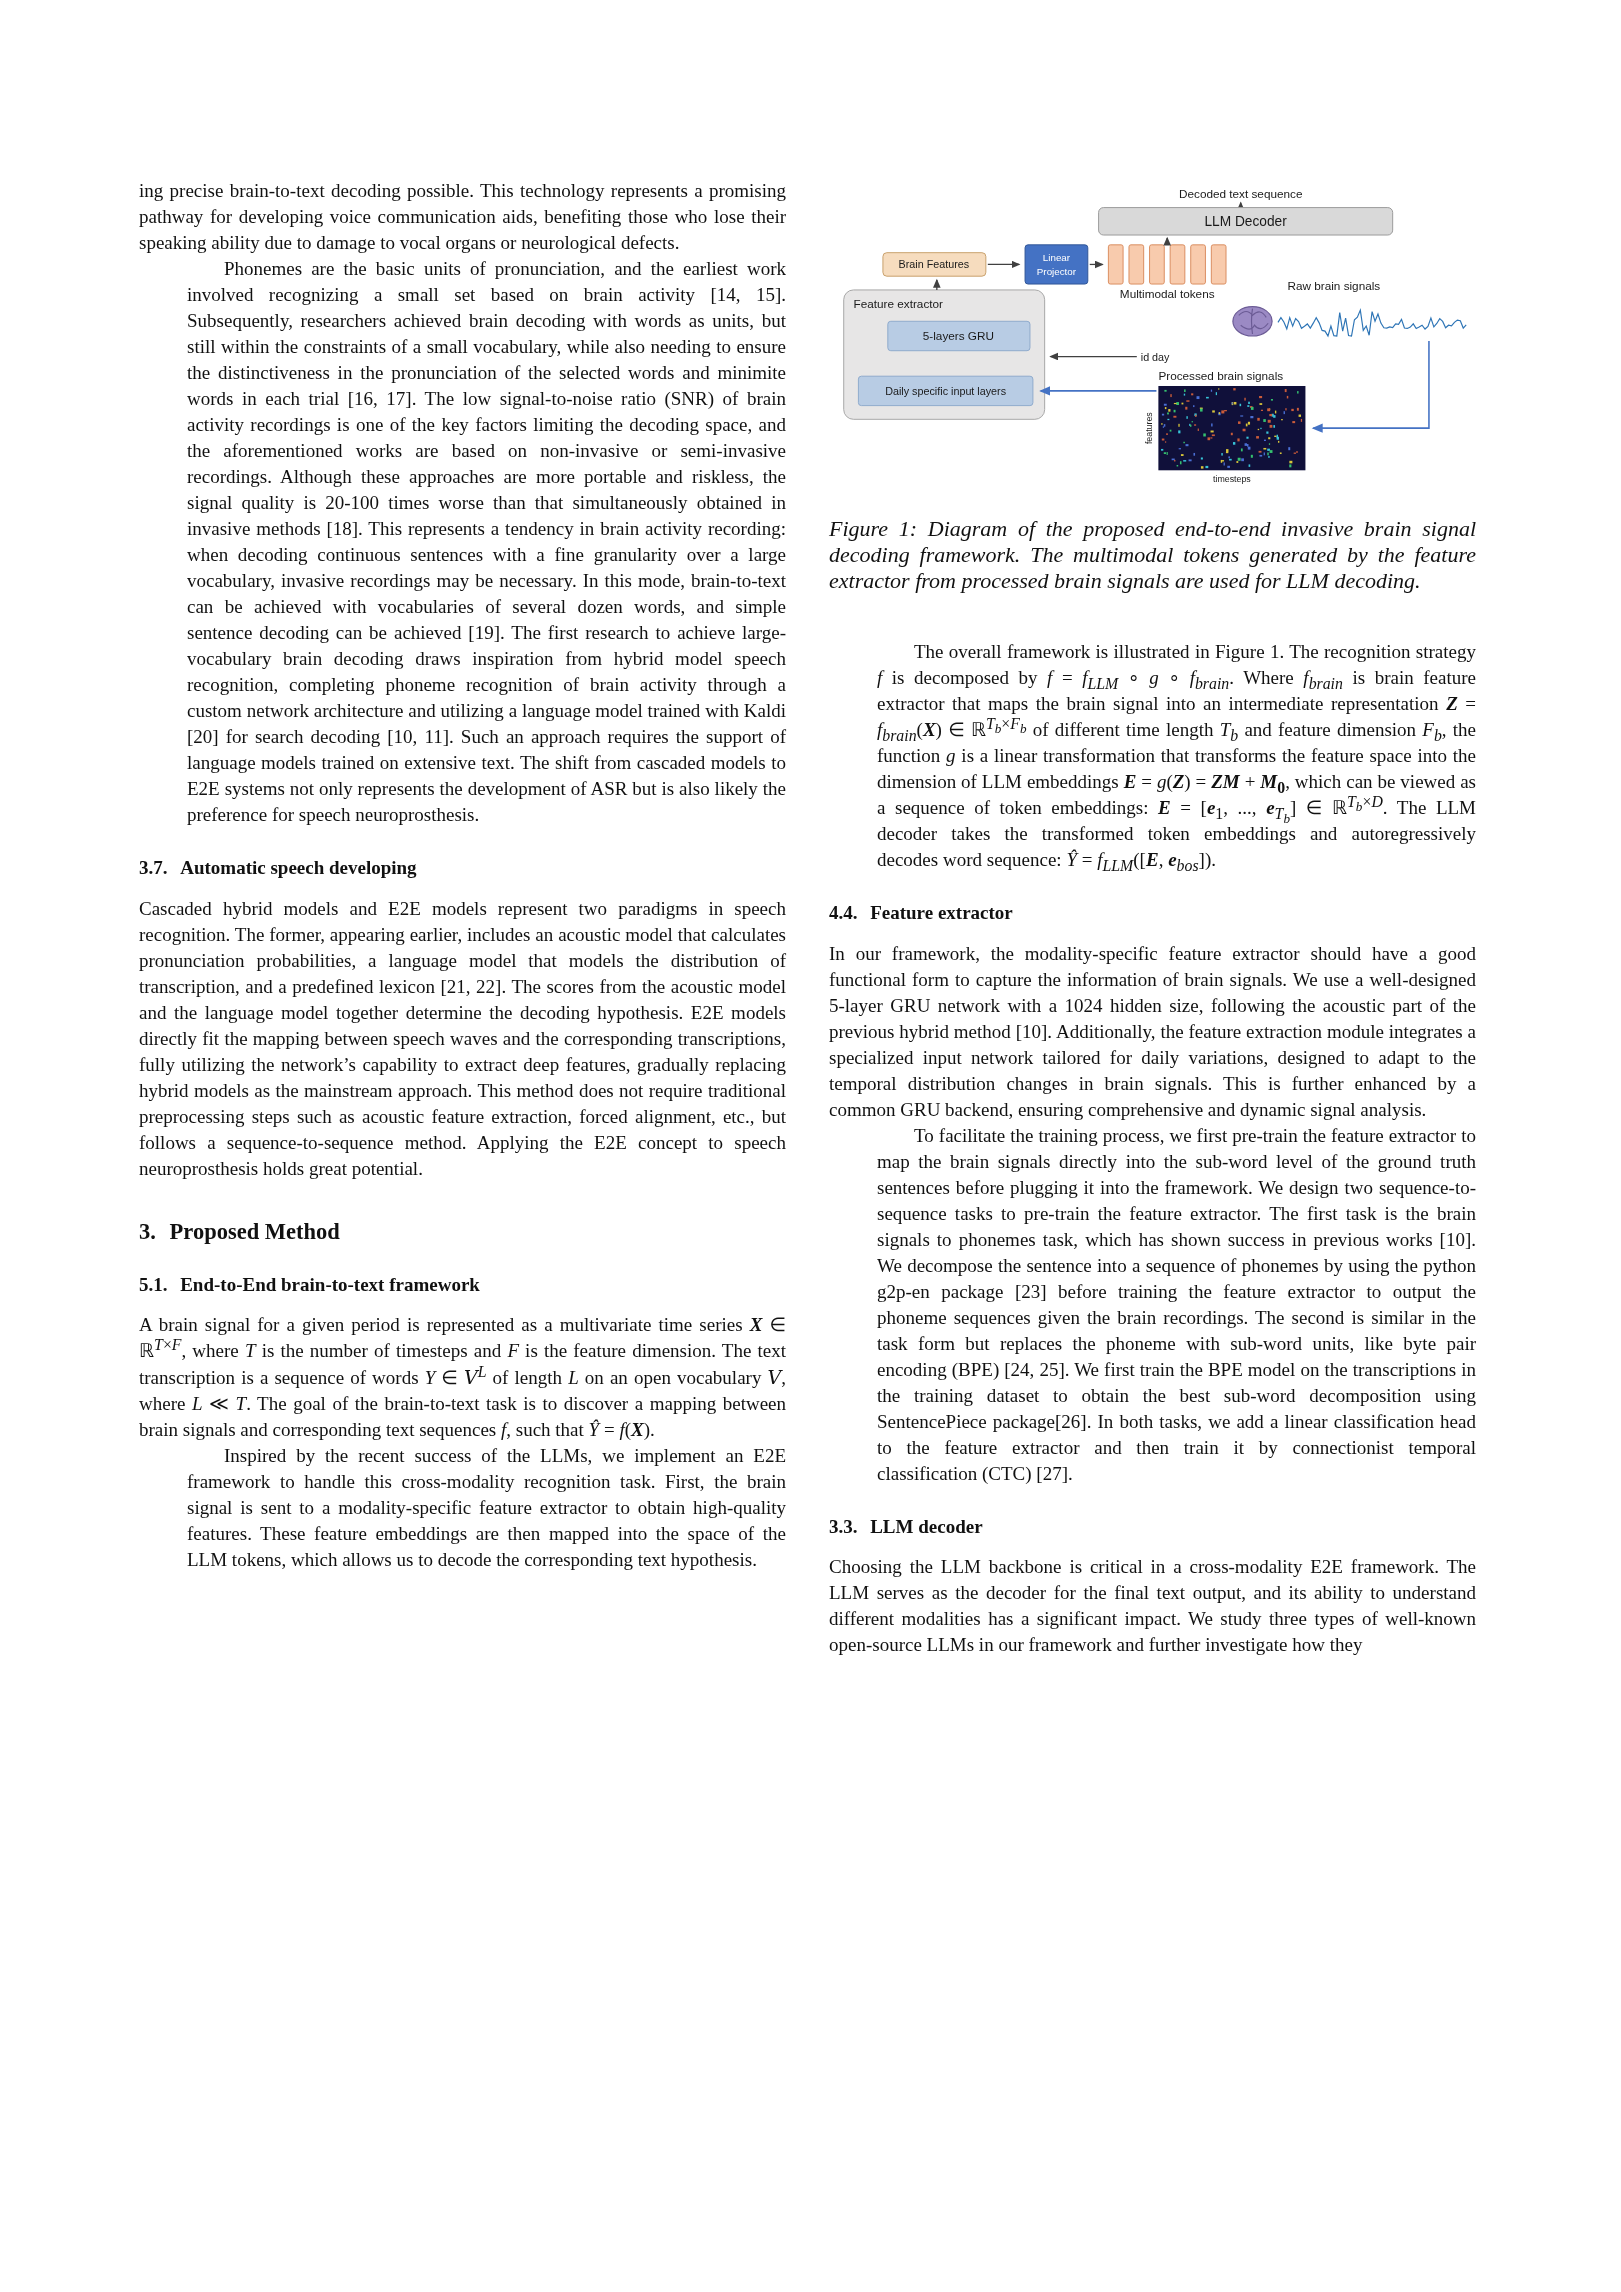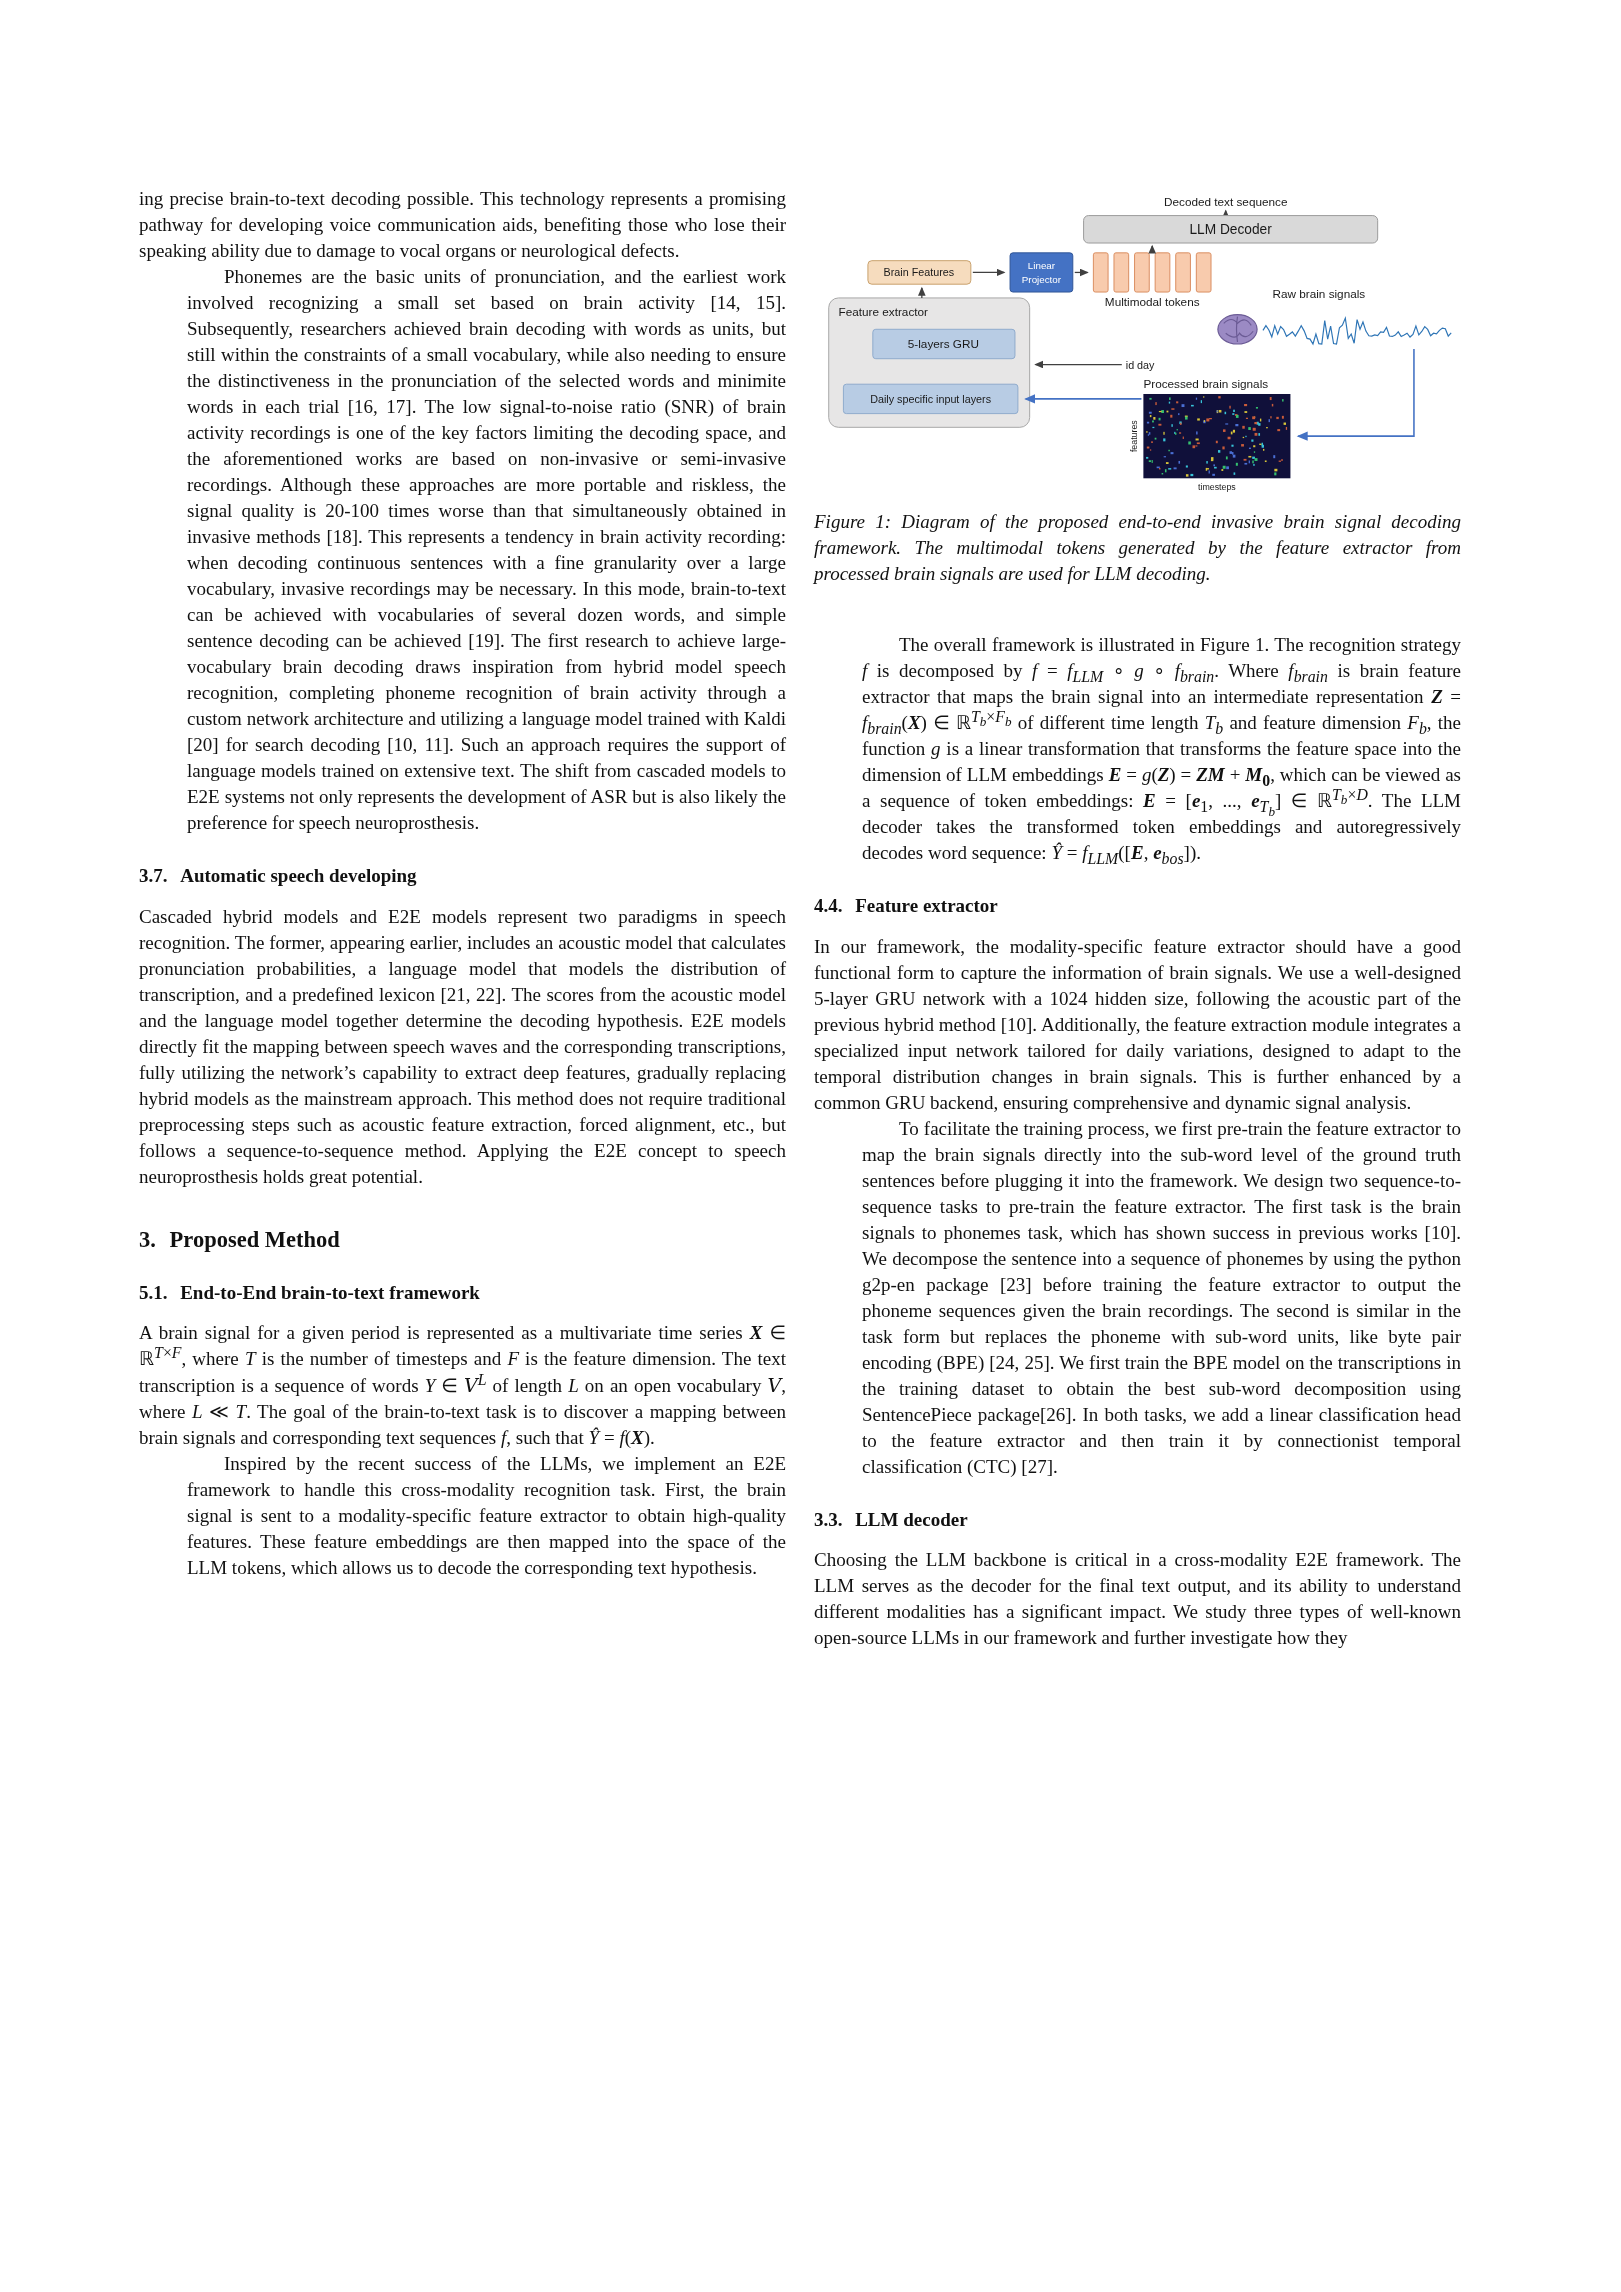--- a/index.html
+++ b/index.html
@@ -1,30 +1,30 @@
 <!DOCTYPE html>
 <html lang="en" style="--decoder-box: #d9d9d9; --brain-features-box: #f6dcbe; --projector-box: #4472c4; --token-fill: #f8cbad; --token-stroke: #d98c5f; --extractor-bg: #e7e6e6; --inner-box: #b8cce4; --spectrogram-bg: #10103a; --arrow-blue: #4472c4; --waveform: #2e75b6; --brain-icon: #9b8ac4;"><head>
 <meta charset="utf-8">
 <style>
   * { margin:0; padding:0; box-sizing:border-box; }
   html, body { background:#ffffff; }
   body {
     width:1621px; height:2293px; position:relative;
     font-family:"Liberation Serif", serif; color:#111;
   }
-  .content { position:absolute; left:139px; top:186px; width:1343px; display:flex; gap:28px; }
+  .content { position:absolute; left:139px; top:178px; width:1343px; display:flex; gap:43px; }
   .col { width:647px; }
   p { font-size:19px; line-height:26px; text-align:justify; hyphens:auto; }
   p.indent { text-indent:37px;margin-left:48px; }
   .subsec { font-size:19px; font-weight:bold; margin:29px 0 16.7px; }
   .subsec .ht { margin-left:12.7px; }
   .sec { font-size:22.5px; font-weight:bold; text-align:left; margin:37px 0 23.5px; }
   .sec .ht { margin-left:13.7px; }
   figure { margin:5.9px 0 45px 0; }
-  figcaption { font-size:19px; line-height:26px; font-style:italic; text-align:justify; margin-top:9px; }
+  figcaption { font-size:22px; line-height:26px; font-style:italic; text-align:justify; margin-top:24px; }
   .mi { font-style:italic; }
   .cal { font-style:italic; font-family:"DejaVu Serif", serif; }
   sup, sub { line-height:0; }
 
   
   svg text { font-family:"Liberation Sans", sans-serif; fill:#1a1a1a; }
   .t14 { font-size:14px; } .t12 { font-size:12px; } .t11 { font-size:11px; }
   .t10 { font-size:10px; } .t9 { font-size:9px; } .tw { fill:#ffffff; }
   .bx-decoder { fill:var(--decoder-box,#d9d9d9); stroke:#9a9a9a; }
   .bx-bf { fill:var(--brain-features-box,#f6dcbe); stroke:#c8a06a; }

